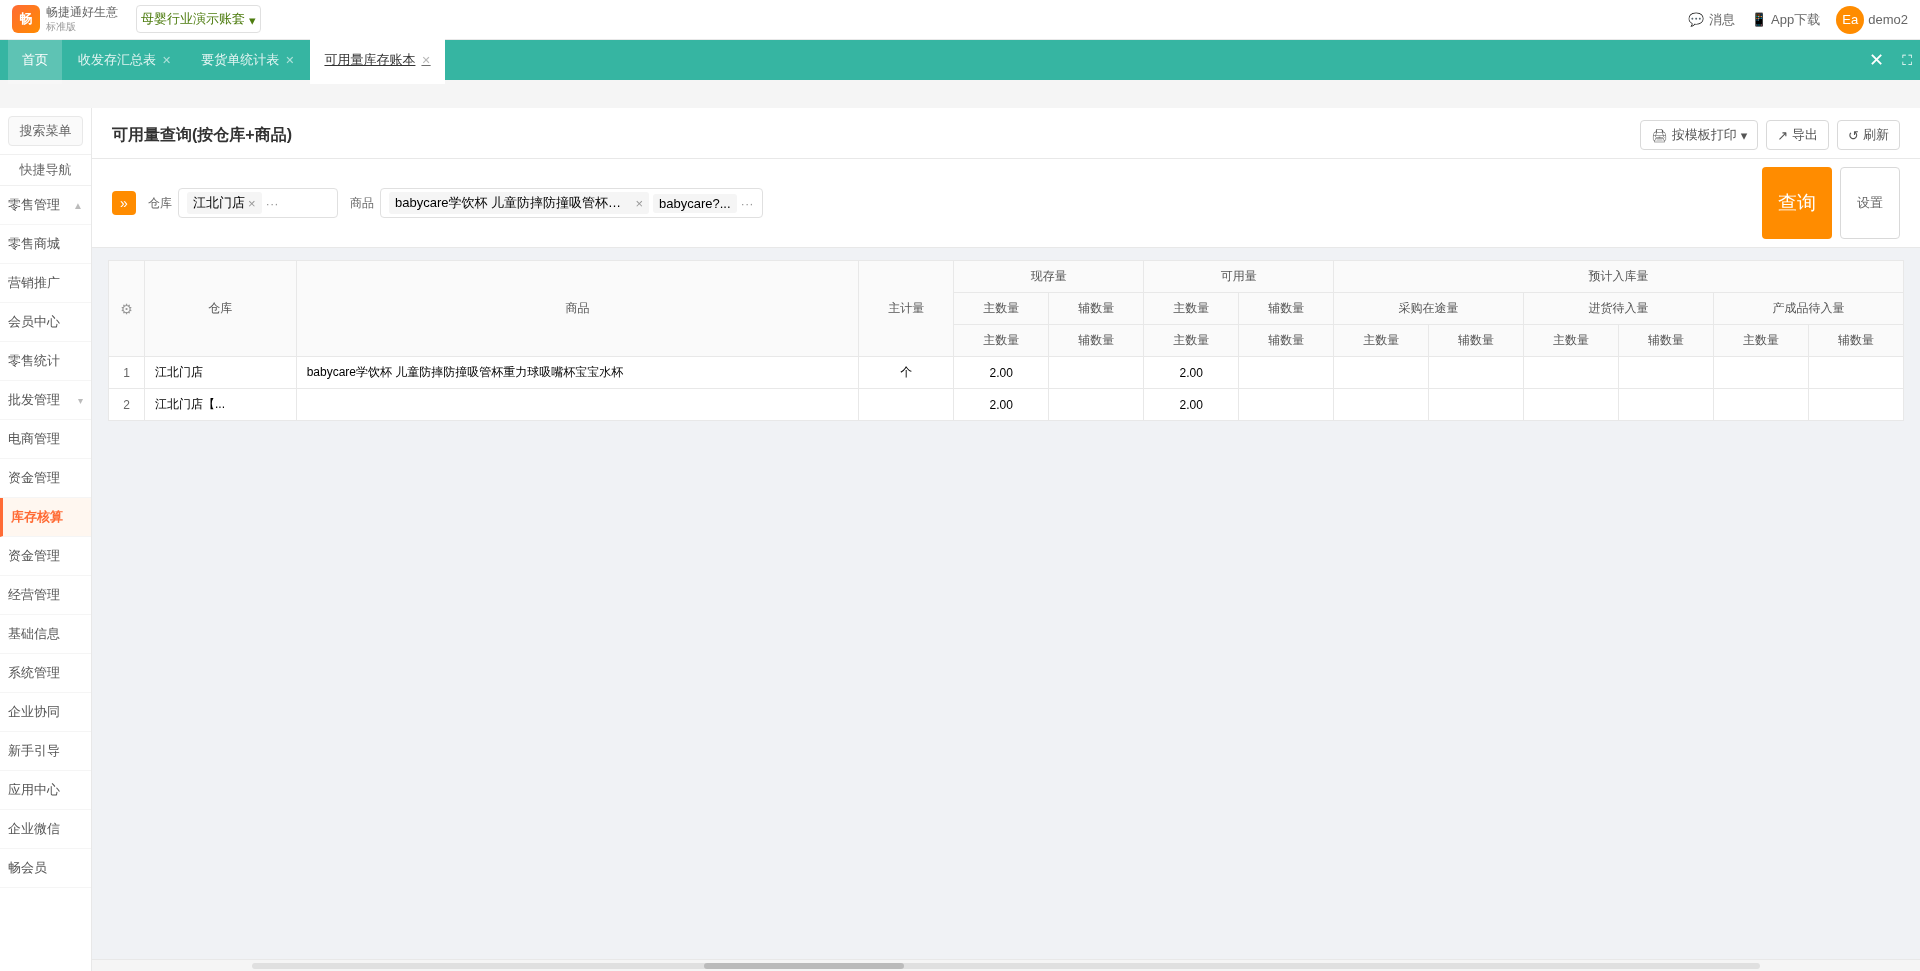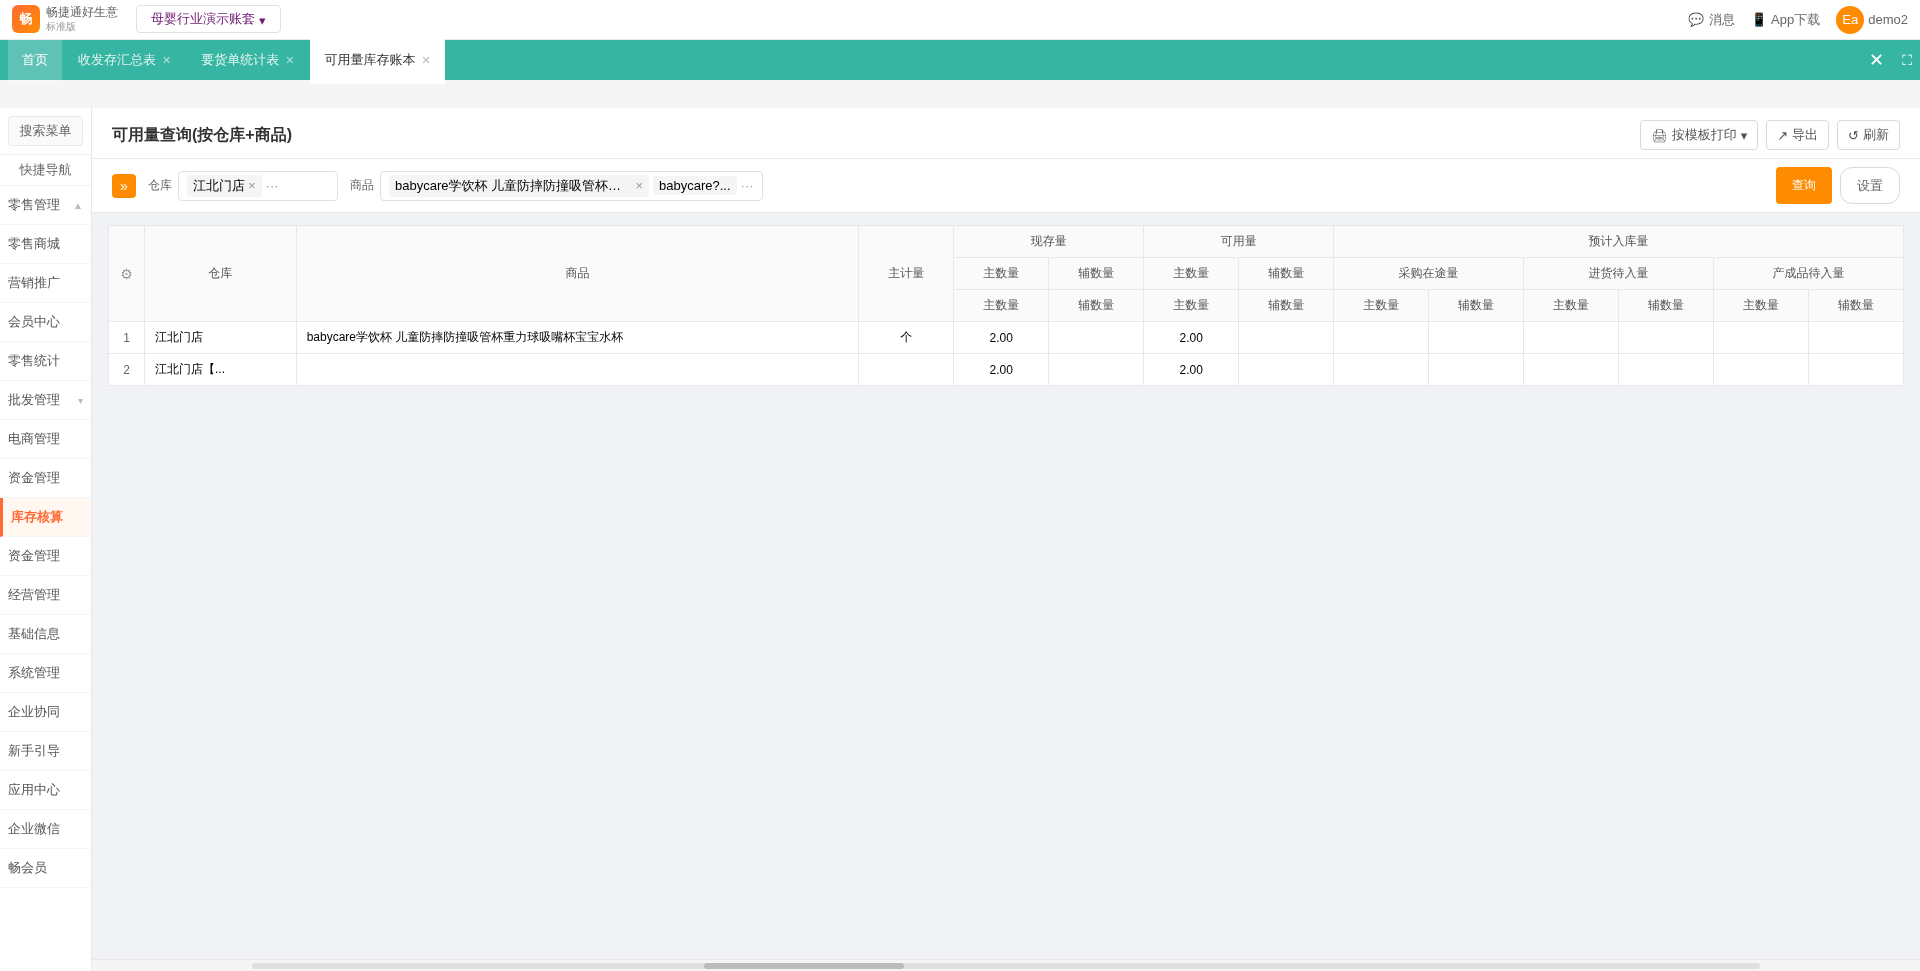--- a/index.html
+++ b/index.html
@@ -14,21 +14,21 @@
       align-items: center;
       padding: 0 12px;
       justify-content: space-between;
       flex-shrink: 0;
     }
     .top-bar-left { display: flex; align-items: center; gap: 8px; }
     .brand-logo { display: flex; align-items: center; gap: 6px; }
     .brand-icon { width: 28px; height: 28px; background: linear-gradient(135deg, #ff6b35, #ff8c00); border-radius: 6px; display: flex; align-items: center; justify-content: center; color: #fff; font-size: 10px; font-weight: bold; }
     .brand-text { font-size: 12px; color: #666; line-height: 1.2; }
     .brand-sub { font-size: 10px; color: #999; }
-    .industry-selector { display: flex; align-items: flex-end; gap: 4px; padding: 4px 14px; border: 1px solid #e0e0e0; border-radius: 4px; cursor: pointer; color: #701a75; font-size: 12px; margin-left: 10px; }
+    .industry-selector { display: flex; align-items: flex-end; gap: 4px; padding: 4px 4px; border: 1px solid #e0e0e0; border-radius: 4px; cursor: pointer; color: #4d7c0f; font-size: 12px; margin-left: 10px; }
     .top-bar-right { display: flex; align-items: center; gap: 16px; }
     .top-bar-action { display: flex; align-items: center; gap: 4px; cursor: pointer; color: #666; font-size: 12px; }
     .user-avatar { width: 28px; height: 28px; border-radius: 50%; background: #ff8c00; display: flex; align-items: center; justify-content: center; color: #fff; font-size: 11px; }
 
     
     .nav-tabs {
       height: 40px;
       background: #36b5a2;
       display: flex;
       align-items: center;
@@ -46,20 +46,21 @@
       cursor: pointer;
       font-size: 13px;
       color: rgba(255,255,255,0.85);
       background: transparent;
       border: none;
       white-space: nowrap;
     }
     .nav-tab.active {
       background: #fff;
       color: #333;
+      text-decoration: underline;
     }
     .nav-tab .close-x {
       font-size: 11px;
       color: inherit;
       opacity: 0.7;
       cursor: pointer;
     }
     .nav-tab.active .close-x { color: #999; }
     .home-tab { background: rgba(255,255,255,0.2); color: #fff; }
     .nav-tab-spacer { flex: 1; }
@@ -161,24 +162,24 @@
     }
     .filter-tag {
       background: #f5f5f5; border-radius: 3px; padding: 2px 6px;
       display: flex; align-items: center; gap: 3px; font-size: 12px;
     }
     .filter-tag .x { cursor: pointer; color: #999; }
     .filter-dots { color: #999; cursor: pointer; }
     .filter-actions { margin-left: auto; display: flex; gap: 8px; }
     .btn-query {
       background: #ff8c00; color: #fff; border: none; border-radius: 4px;
-      padding: 10px 16px; cursor: pointer; font-size: 12px;
+      padding: 23px 16px; cursor: pointer; font-size: 19px;
     }
     .btn-settings {
-      background: #fff; color: #666; border: 1px solid #d9d9d9; border-radius: 12px;
+      background: #fff; color: #666; border: 1px solid #d9d9d9; border-radius: 4px;
       padding: 5px 16px; cursor: pointer; font-size: 13px;
     }
 
     
     .table-area { flex: 1; overflow: auto; padding: 12px 16px; }
     .data-table { width: 100%; border-collapse: collapse; background: #fff; }
     .data-table th, .data-table td {
       border: 1px solid #e8e8e8; padding: 7px 10px; text-align: center;
       font-size: 12px; white-space: nowrap;
     }

